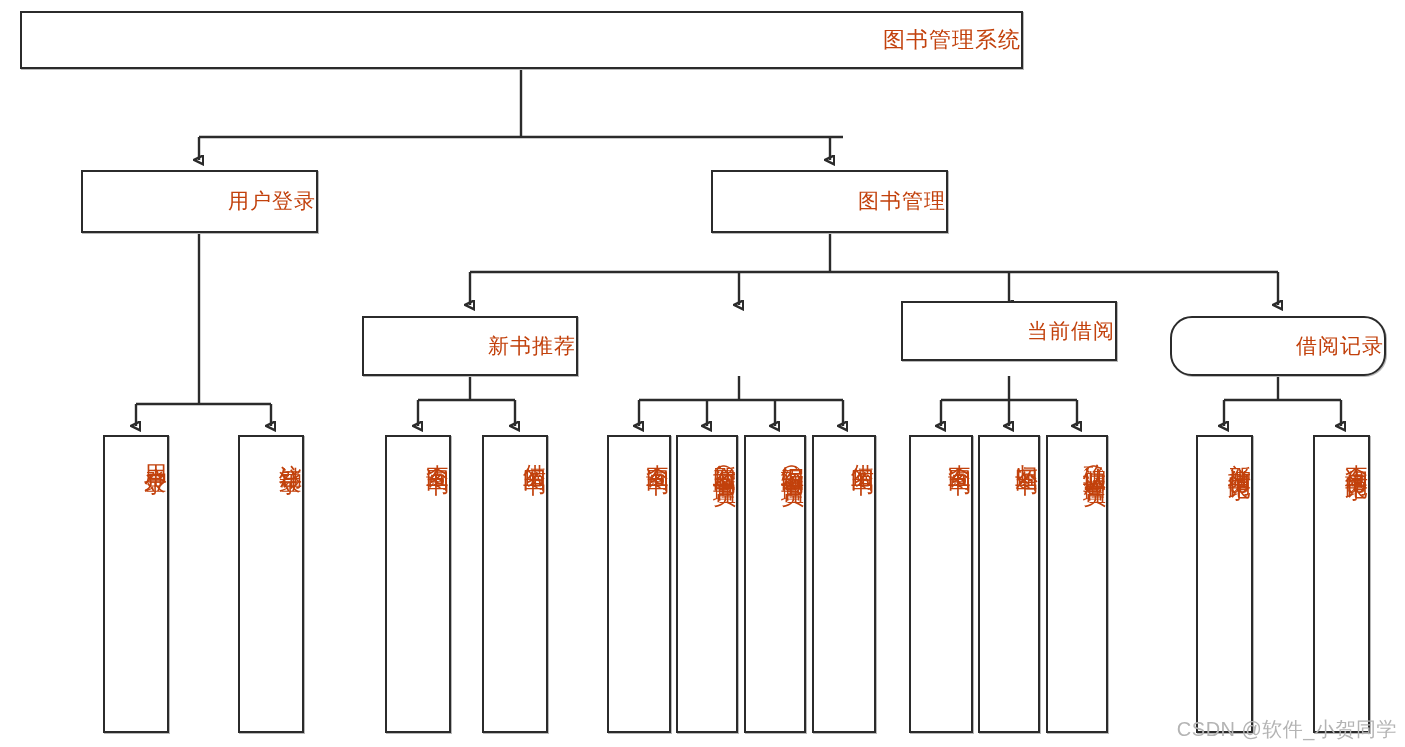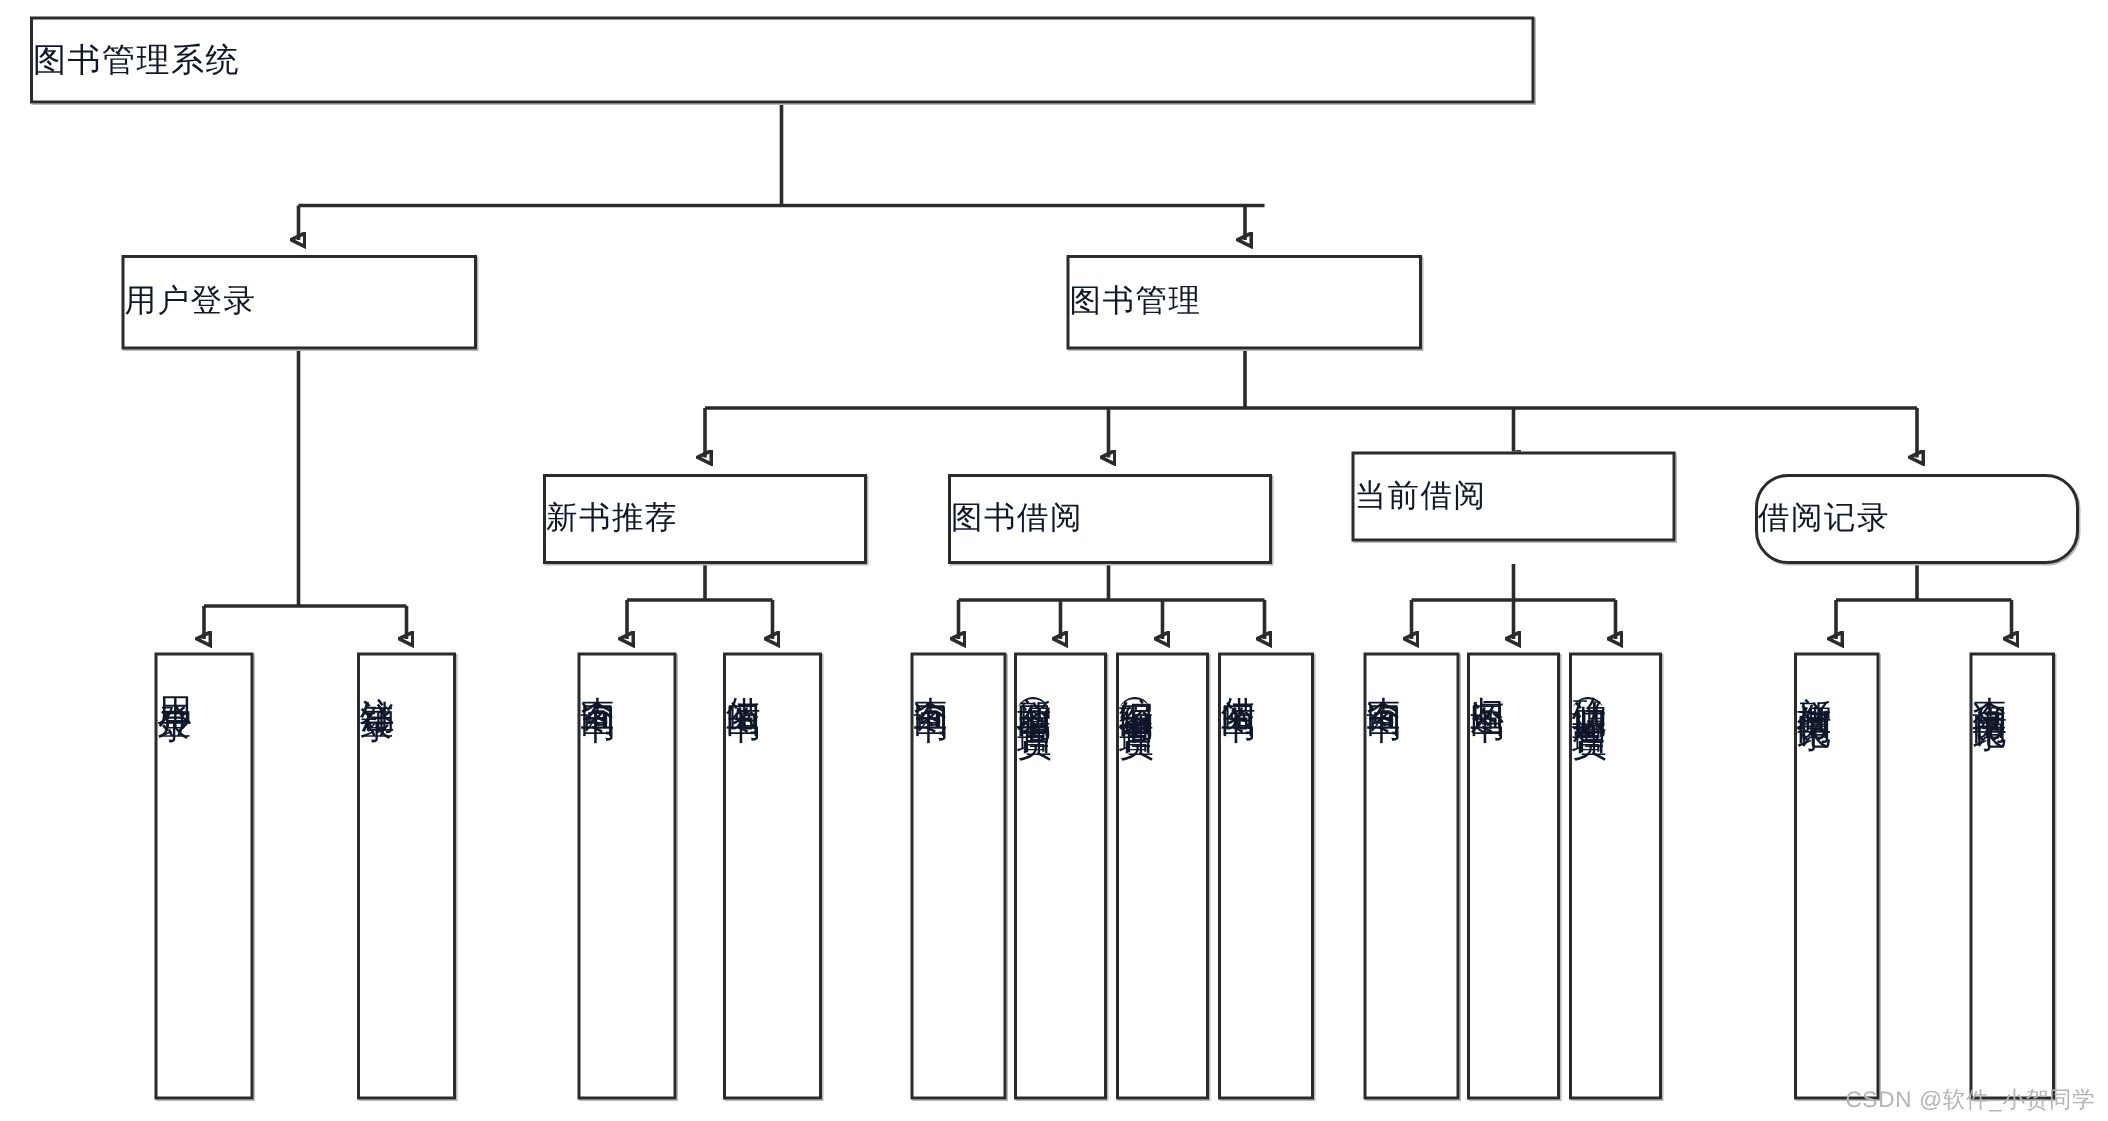--- a/index.html
+++ b/index.html
@@ -14,24 +14,25 @@
   #diagram{
     position:absolute;left:0;top:0;width:1405px;height:747px;
   }
   .node{
     position:absolute;
     box-sizing:border-box;
     background:#ffffff;
     border:2px solid #2b2b2b;
     display:flex;
     align-items:center;
-    justify-content:flex-start;
-    color:#0f172a;
+    justify-content:flex-end;
+    color:#c2410c;
     line-height:1.05;
     box-shadow:1px 1px 0 #b9b9b9;
+    font-family:Liberation Serif, serif;
   }
   .node .label{
     display:block;
     text-align:center;
     white-space:pre;
   }
   
   .node.h .label{
     font-size:21px;
     letter-spacing:1px;
@@ -53,21 +54,21 @@
   svg.links{
     position:absolute;left:0;top:0;width:1405px;height:747px;
     pointer-events:none;
   }
   svg.links path,svg.links line{
     stroke:#2b2b2b;stroke-width:2.4;fill:none;
   }
   .watermark{
     position:absolute;
     right:8px;bottom:4px;
-    font-size:15px;
+    font-size:20px;
     color:#b4b4b4;
     letter-spacing:0.5px;
     white-space:nowrap;
     font-family:"Liberation Sans","DejaVu Sans",sans-serif;
   }
 </style>
 </head>
 <body>
 
 <div id="diagram">
@@ -127,23 +128,20 @@
   <div class="node h" style="left:81px;top:170px;width:237px;height:63px;">
     <span class="label">用户登录</span>
   </div>
   <div class="node h" style="left:362px;top:316px;width:216px;height:60px;">
     <span class="label">新书推荐</span>
   </div>
 
   <div class="node h" style="left:711px;top:170px;width:237px;height:63px;">
     <span class="label">图书管理</span>
   </div>
-  <div class="node h" style="left:632px;top:316px;width:216px;height:60px;">
-    <span class="label">图书借阅</span>
-  </div>
   <div class="node h" style="left:901px;top:301px;width:216px;height:60px;">
     <span class="label">当前借阅</span>
   </div>
   <div class="node h" style="left:1170px;top:316px;width:216px;height:60px;border-radius:22px;">
     <span class="label">借阅记录</span>
   </div>
 
   <div class="node v" style="left:103px;top:435px;width:66px;height:298px;">
     <span class="label">用户登录</span>
   </div>

